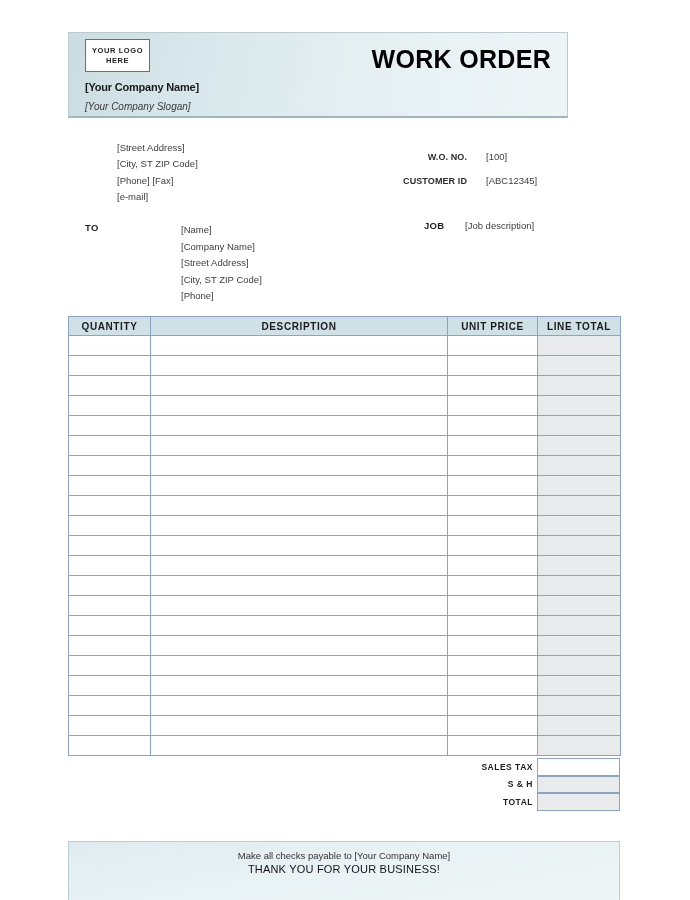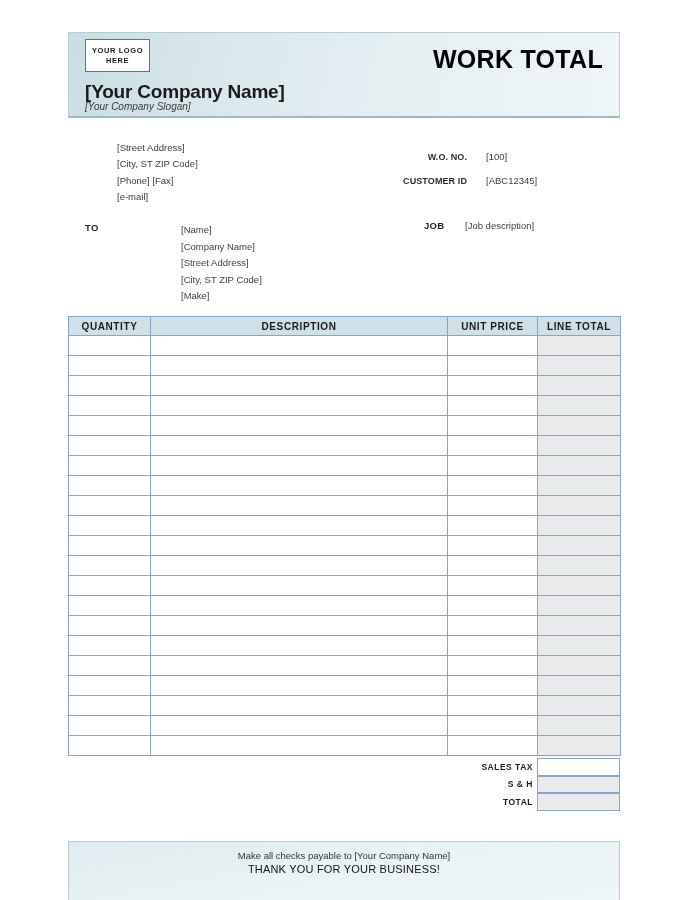--- a/index.html
+++ b/index.html
@@ -22,21 +22,21 @@
     width: 690px;
     height: 900px;
     background: #ffffff;
   }
 
   
   .header-band {
     position: absolute;
     left: 68px;
     top: 32px;
-    width: 552px;
+    width: 500px;
     height: 86px;
     background: linear-gradient(100deg, #cbdde2 0%, #d9e8ec 28%, #e6f0f3 62%, #eef5f7 100%);
     border: 1px solid #b9ccd2;
     border-bottom: 2px solid #9fb6bd;
     box-sizing: border-box;
   }
   .logo-box {
     position: absolute;
     left: 16px;
     top: 6px;
@@ -55,21 +55,21 @@
     font-size: 7.5px;
     font-weight: bold;
     letter-spacing: 0.6px;
     color: #1c1c1c;
     font-family: "Liberation Sans", sans-serif;
   }
   .company-name {
     position: absolute;
     left: 16px;
     top: 48px;
-    font-size: 19px;
+    font-size: 11px;
     font-weight: bold;
     color: #1a1a1a;
     letter-spacing: -0.2px;
     white-space: nowrap;
   }
   .company-slogan {
     position: absolute;
     left: 16px;
     top: 68px;
     font-size: 10px;
@@ -275,21 +275,21 @@
 
   <div class="header-band">
 
     <div class="logo-box">
       <span class="logo-line">YOUR LOGO</span>
       <span class="logo-line">HERE</span>
     </div>
 
     <div class="company-name">[Your Company Name]</div>
     <div class="company-slogan">[Your Company Slogan]</div>
-    <div class="doc-title">WORK TOTAL</div>
+    <div class="doc-title">WORK ORDER</div>
   </div>
 
   <div class="addr-block">
     <div class="addr-line">[Street Address]</div>
     <div class="addr-line">[City, ST  ZIP Code]</div>
     <div class="addr-line">[Phone] [Fax]</div>
     <div class="addr-line">[e-mail]</div>
   </div>
 
   <div class="meta-block">
@@ -302,21 +302,21 @@
       <span class="meta-value">[ABC12345]</span>
     </div>
   </div>
 
   <div class="to-label">TO</div>
   <div class="to-block">
     <div class="addr-line">[Name]</div>
     <div class="addr-line">[Company Name]</div>
     <div class="addr-line">[Street Address]</div>
     <div class="addr-line">[City, ST  ZIP Code]</div>
-    <div class="addr-line">[Make]</div>
+    <div class="addr-line">[Phone]</div>
   </div>
 
   <div class="job-label">JOB</div>
   <div class="job-value">[Job description]</div>
 
   <table class="items-table">
     <colgroup>
       <col class="col-qty">
       <col class="col-desc">
       <col class="col-unit">

